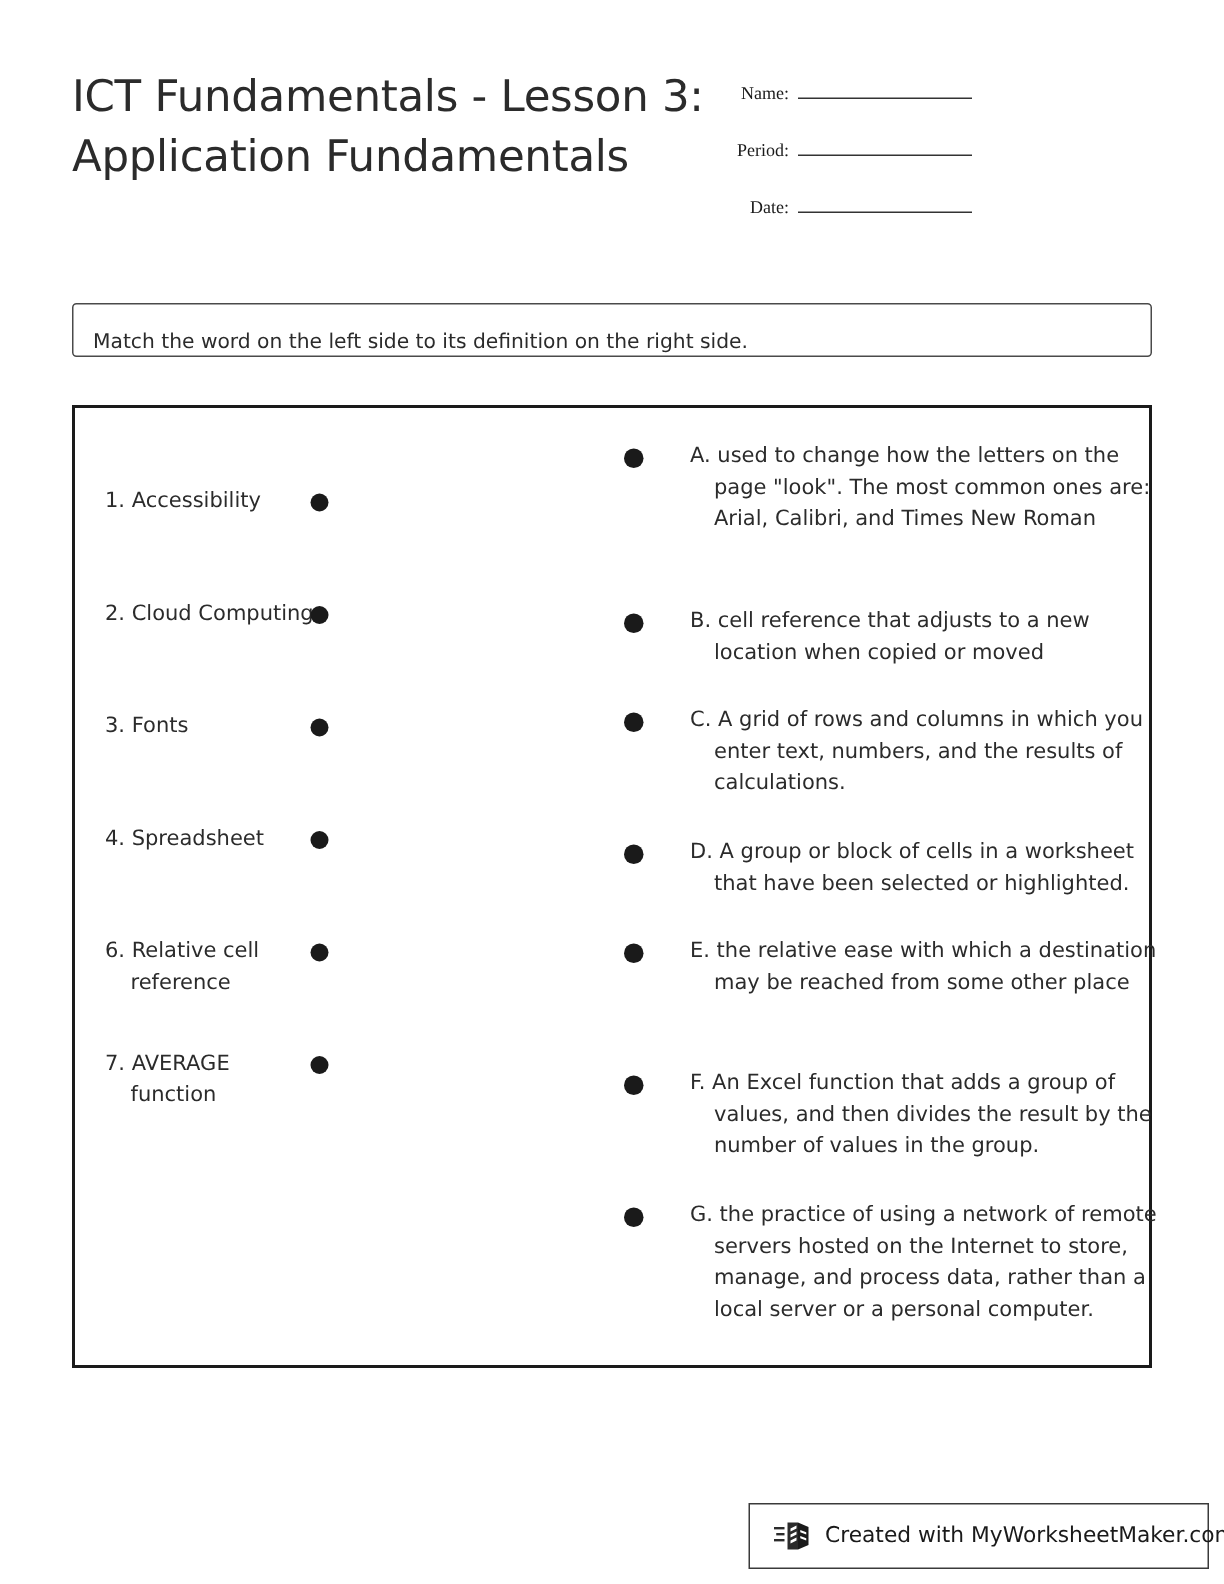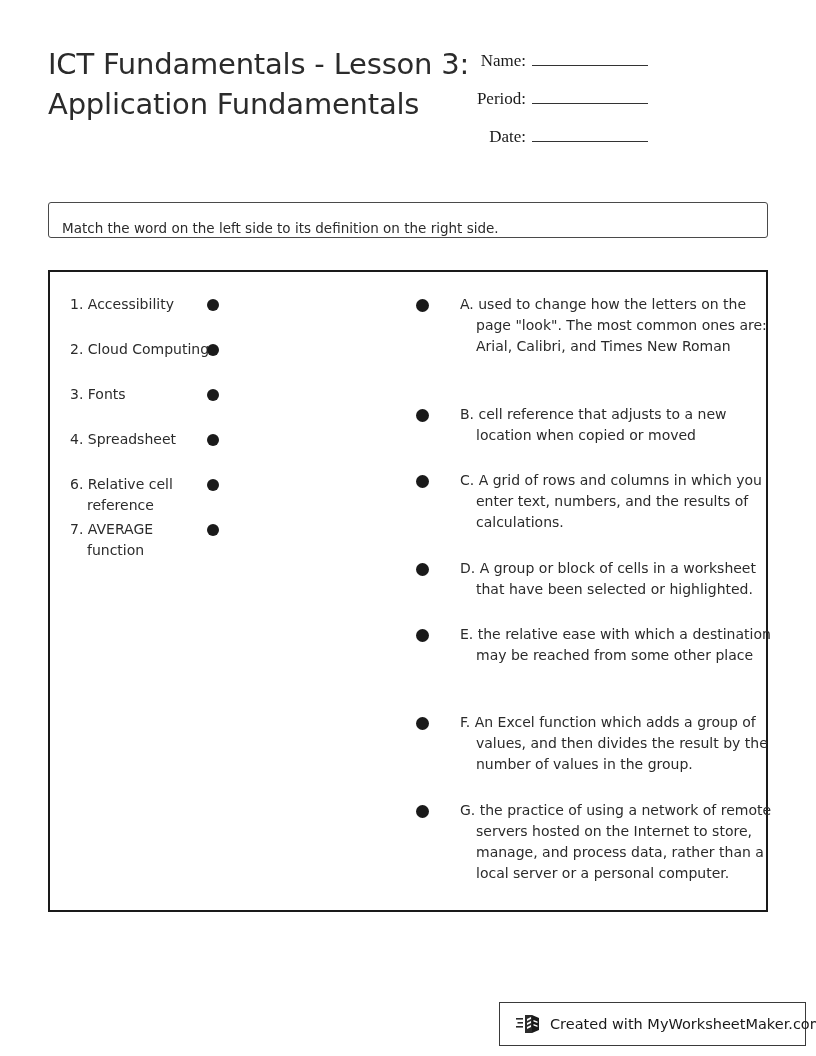--- a/index.html
+++ b/index.html
@@ -43,21 +43,21 @@
     width: 230px;
   }
   .info-row {
     display: flex;
     align-items: baseline;
     justify-content: flex-end;
     height: 38px;
   }
   .info-label {
     font-family: "Liberation Serif", serif;
-    font-size: 17px;
+    font-size: 12px;
     color: #1a1a1a;
     padding-right: 6px;
     white-space: nowrap;
   }
   .info-line {
     width: 116px;
     border-bottom: 1.6px solid #333333;
     height: 17px;
   }
 
@@ -102,20 +102,21 @@
   
   .terms-column {
     position: absolute;
     left: 12px;
     top: 22px;
     width: 218px;
   }
   .term-row {
     position: relative;
     min-height: 45px;
+    margin-top: 30px;
   }
   .term-text {
     position: absolute;
     left: 8px;
     top: 0;
     width: 124px;
     font-size: 14px;
     line-height: 21px;
     color: #2b2b2b;
     padding-left: 17px;
@@ -262,21 +263,21 @@
       <div class="def-row" style="min-height:44px;">
         <div class="def-dot"></div>
         <div class="def-text">D. A group or block of cells in a worksheet that have been selected or highlighted.</div>
       </div>
       <div class="def-row" style="min-height:66px;">
         <div class="def-dot"></div>
         <div class="def-text">E. the relative ease with which a destination may be reached from some other place</div>
       </div>
       <div class="def-row" style="min-height:66px;">
         <div class="def-dot"></div>
-        <div class="def-text">F. An Excel function which adds a group of values, and then divides the result by the number of values in the group.</div>
+        <div class="def-text">F. An Excel function that adds a group of values, and then divides the result by the number of values in the group.</div>
       </div>
       <div class="def-row" style="min-height:110px;">
         <div class="def-dot"></div>
         <div class="def-text">G. the practice of using a network of remote servers hosted on the Internet to store, manage, and process data, rather than a local server or a personal computer.</div>
       </div>
     </div>
 
   </div>
 </div>
 

